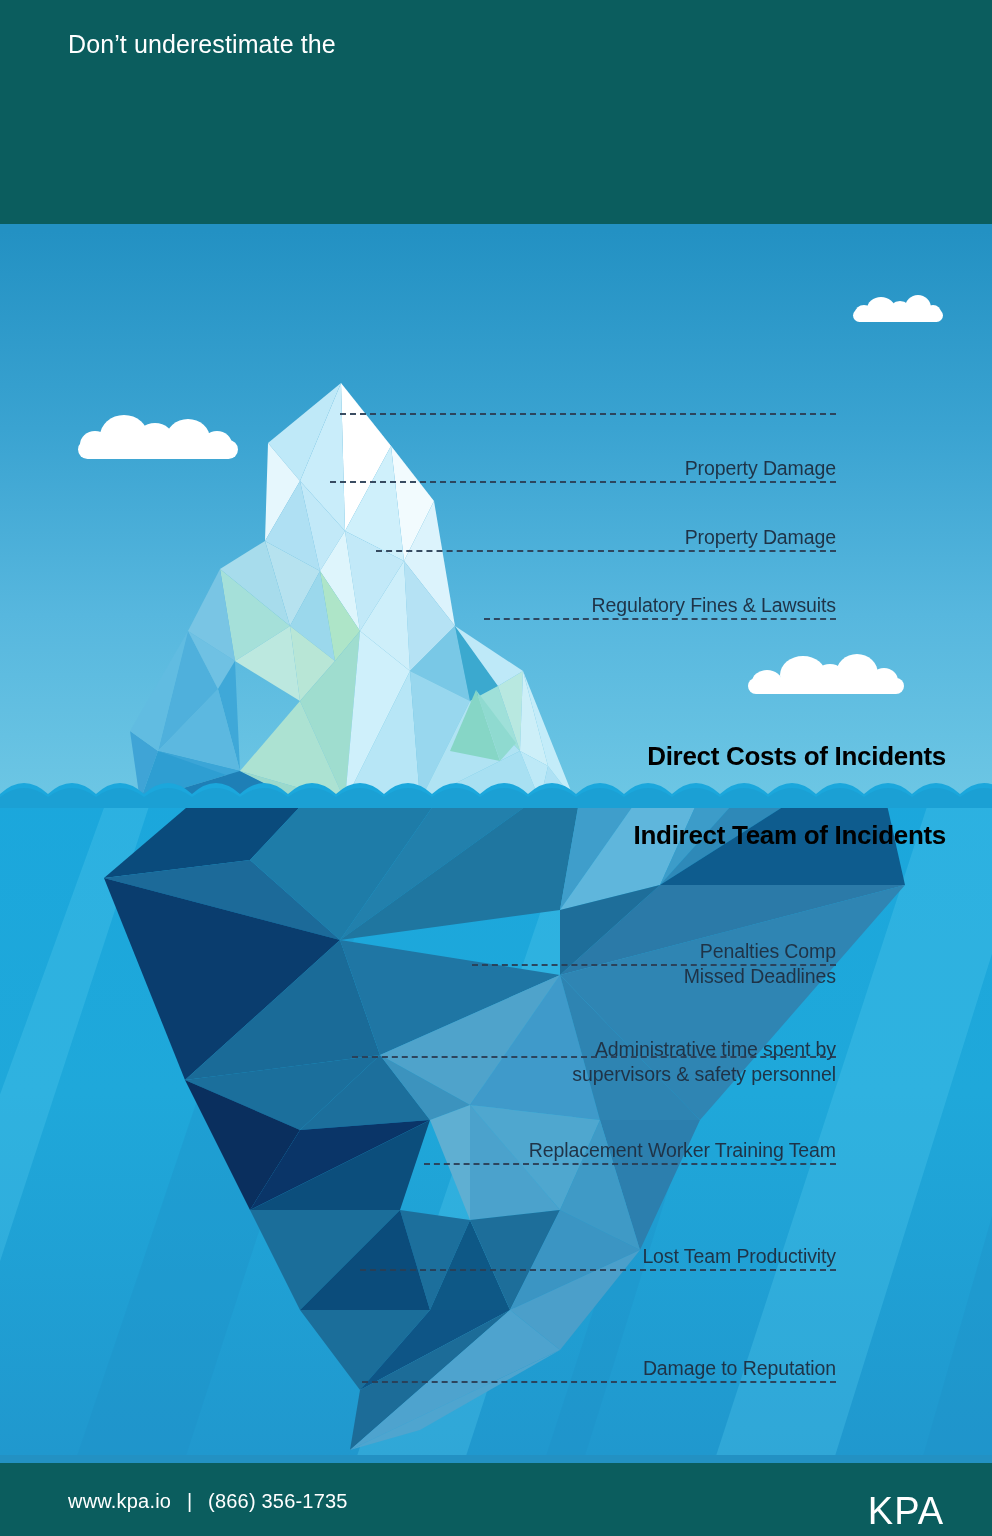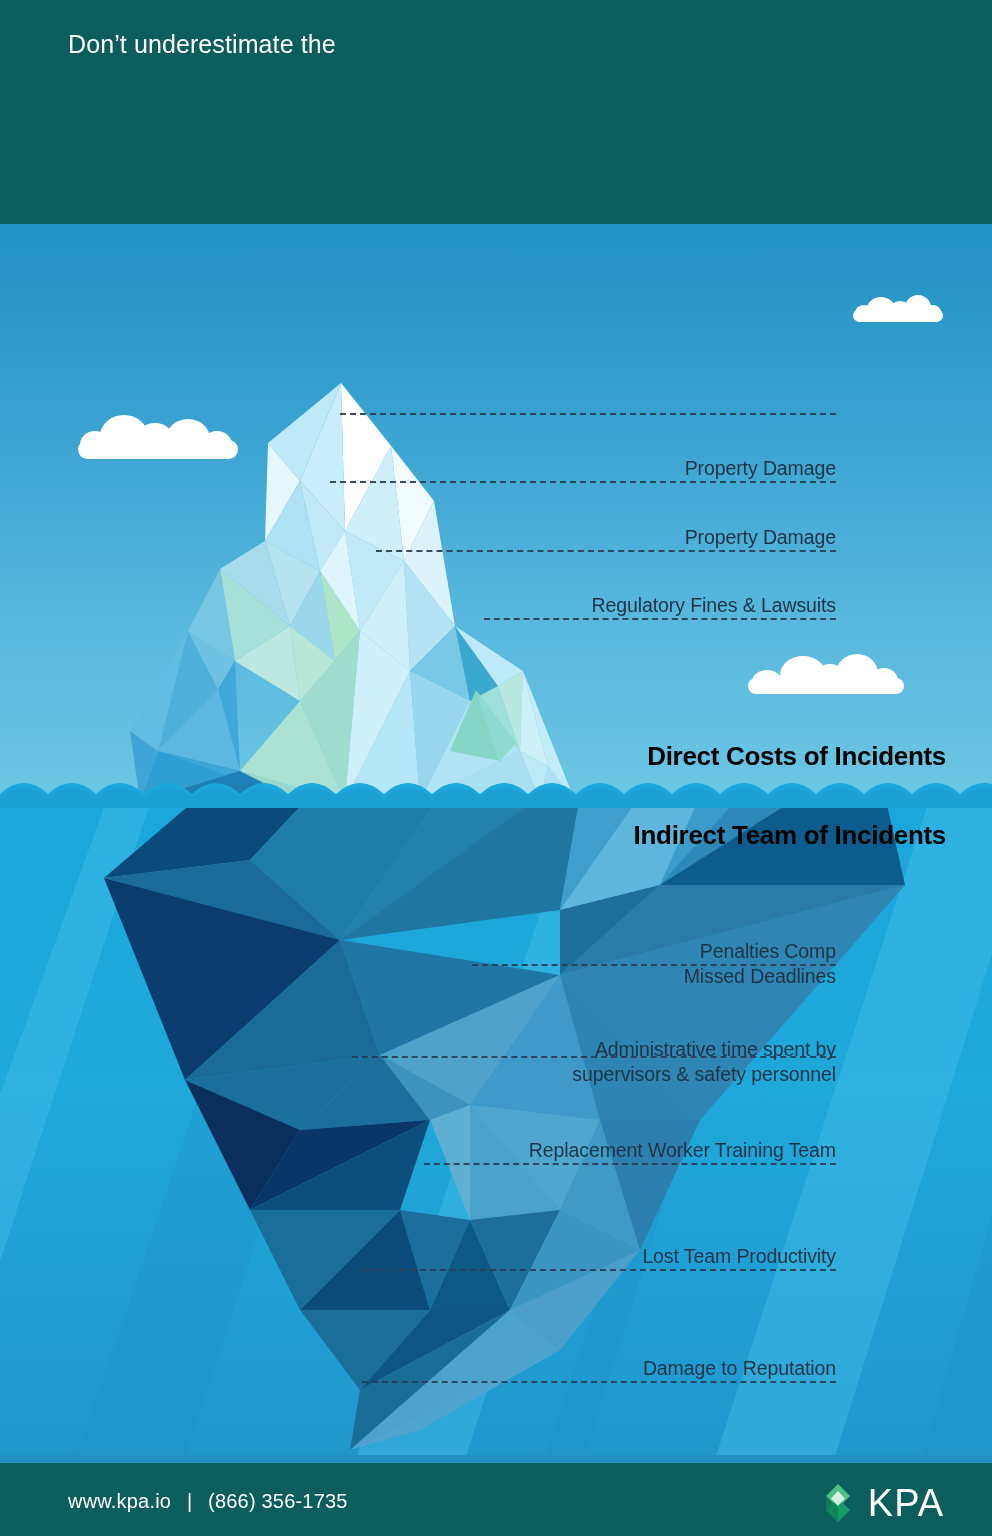--- a/index.html
+++ b/index.html
@@ -129,21 +129,21 @@
     position:absolute;left:0;top:1463px;width:992px;height:73px;
     background:#0B5D5E;z-index:40;
   }
   .footer-contact{
     position:absolute;left:68px;top:1490px;
     font-size:20px;color:#ffffff;font-weight:400;letter-spacing:.2px;
     z-index:42;
   }
   .logo{
     position:absolute;right:48px;top:1483px;height:40px;z-index:42;
-    display:flex;align-items:center;gap:9px;
+    display:flex;align-items:center;gap:9px;flex-direction:column;
   }
   .logo-word{
     font-size:38px;color:#ffffff;font-weight:400;letter-spacing:1px;
     line-height:38px;
   }
 </style>
 </head>
 <body>
 
 <div class="poster">

